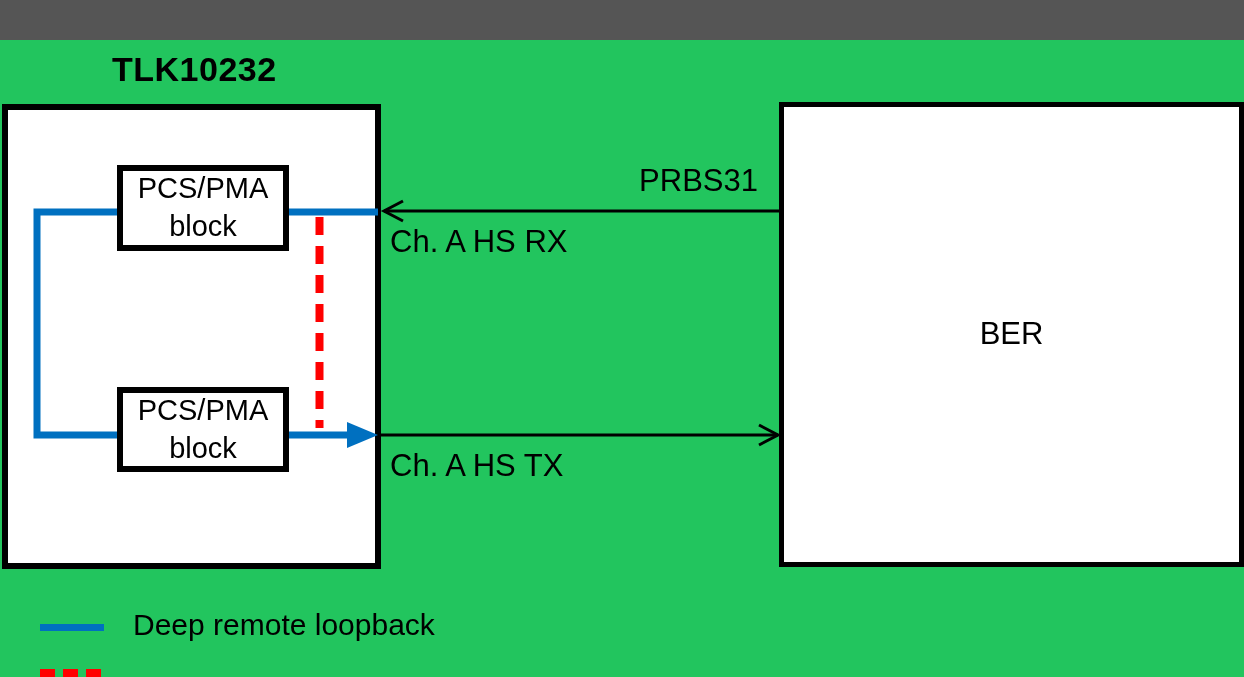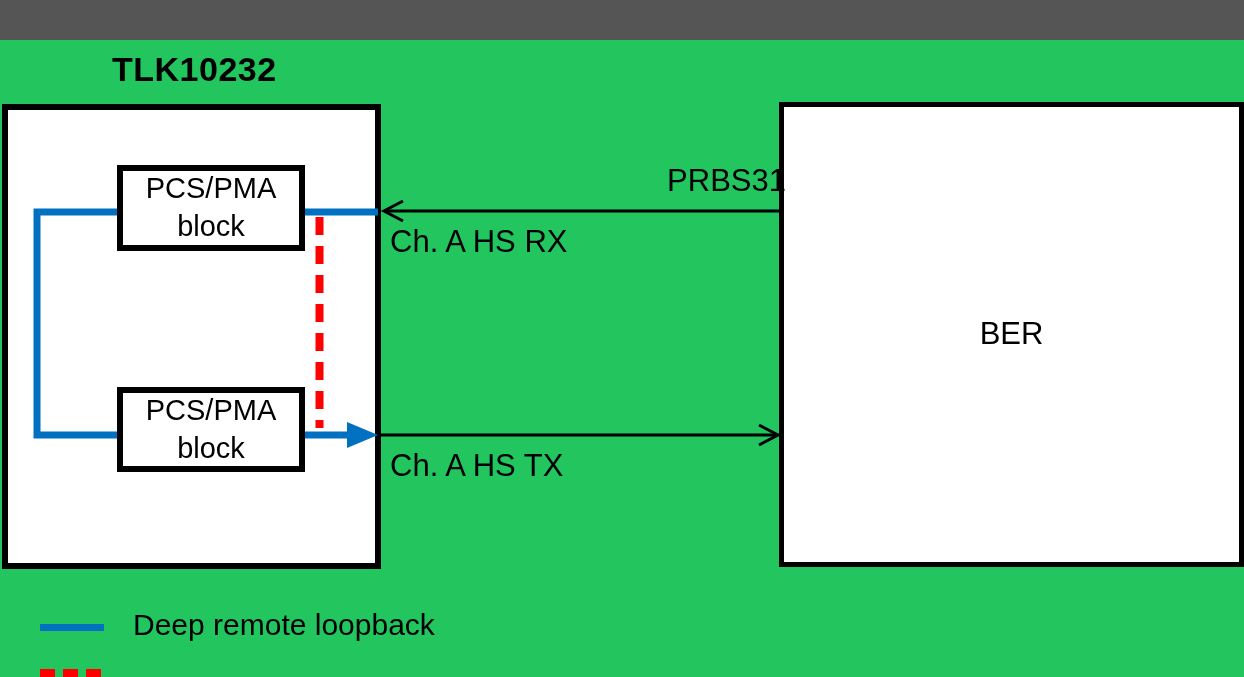--- a/index.html
+++ b/index.html
@@ -38,41 +38,41 @@
     border: 5px solid #000;
     z-index: 1;
     display: flex; flex-direction: column;
     align-items: center; justify-content: center;
     text-align: center;
     font-size: 31px; line-height: 1.5;
   }
 
   .pcs-block {
     left: 117px;
-    width: 188px; height: 86px;
+    width: 172px; height: 86px;
     background: #FFFFFF;
     border: 6px solid #000;
     z-index: 3;
     display: flex; flex-direction: column;
     align-items: center; justify-content: center;
     text-align: center;
     font-size: 29px; line-height: 1.3;
   }
   .pcs-block.top { top: 125px; }
   .pcs-block.bottom { top: 347px; height: 85px; }
 
   svg.wires {
     left: 0; top: 0;
     width: 1244px; height: 677px;
     z-index: 2;
     pointer-events: none;
   }
 
   .sig-label { font-size: 31px; z-index: 4; white-space: nowrap; }
-  .prbs-label { left: 624px; top: 123px; width: 162px; text-align: right; }
+  .prbs-label { left: 596px; top: 123px; width: 162px; text-align: right; }
   .rx-label { left: 390px; top: 184px; }
   .tx-label { left: 390px; top: 408px; }
 
   .legend-swatch-solid {
     left: 40px; top: 584px;
     width: 64px; height: 7px;
     background: #0070C0;
     z-index: 4;
   }
   .legend-swatch-dashed {

